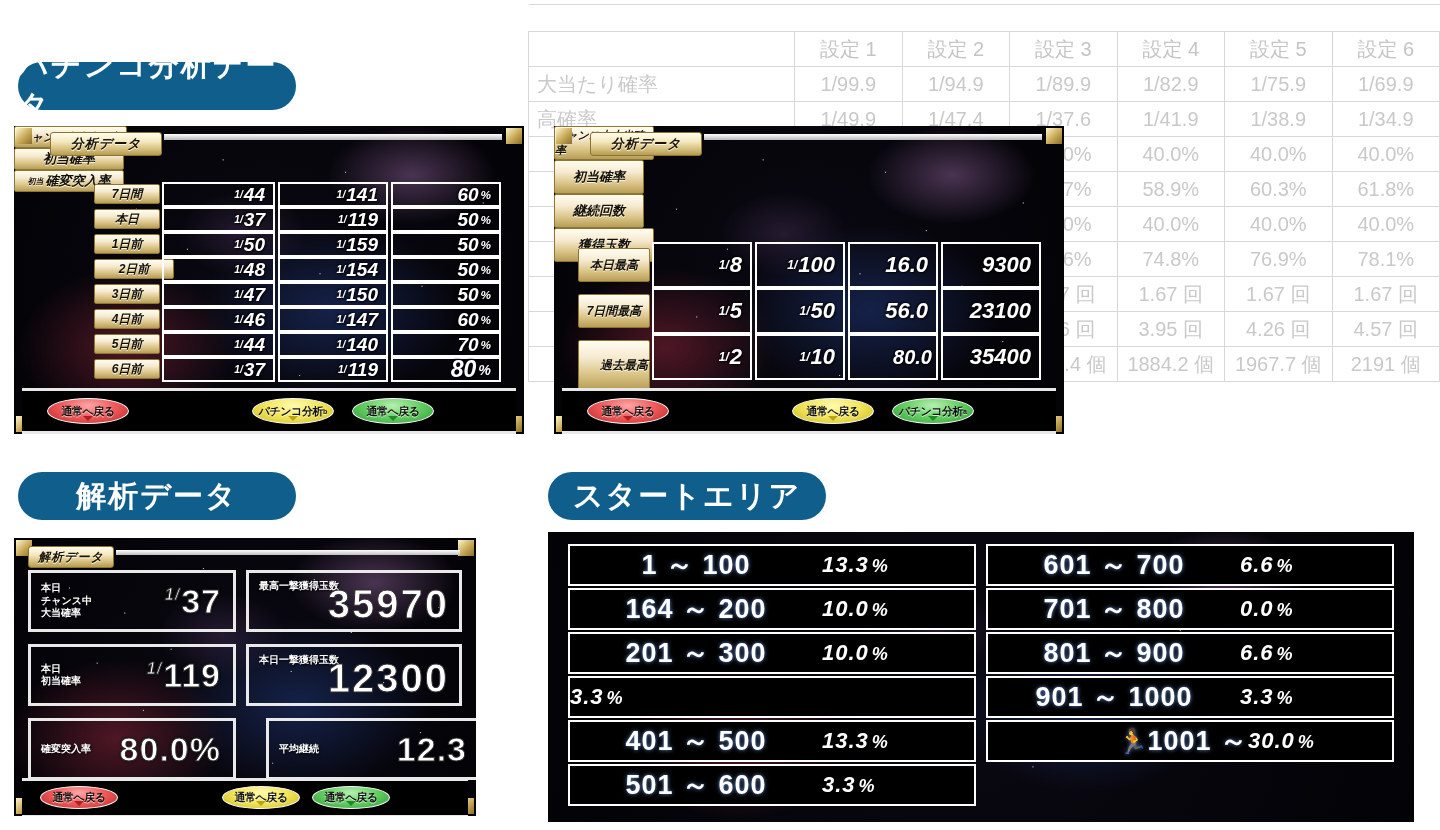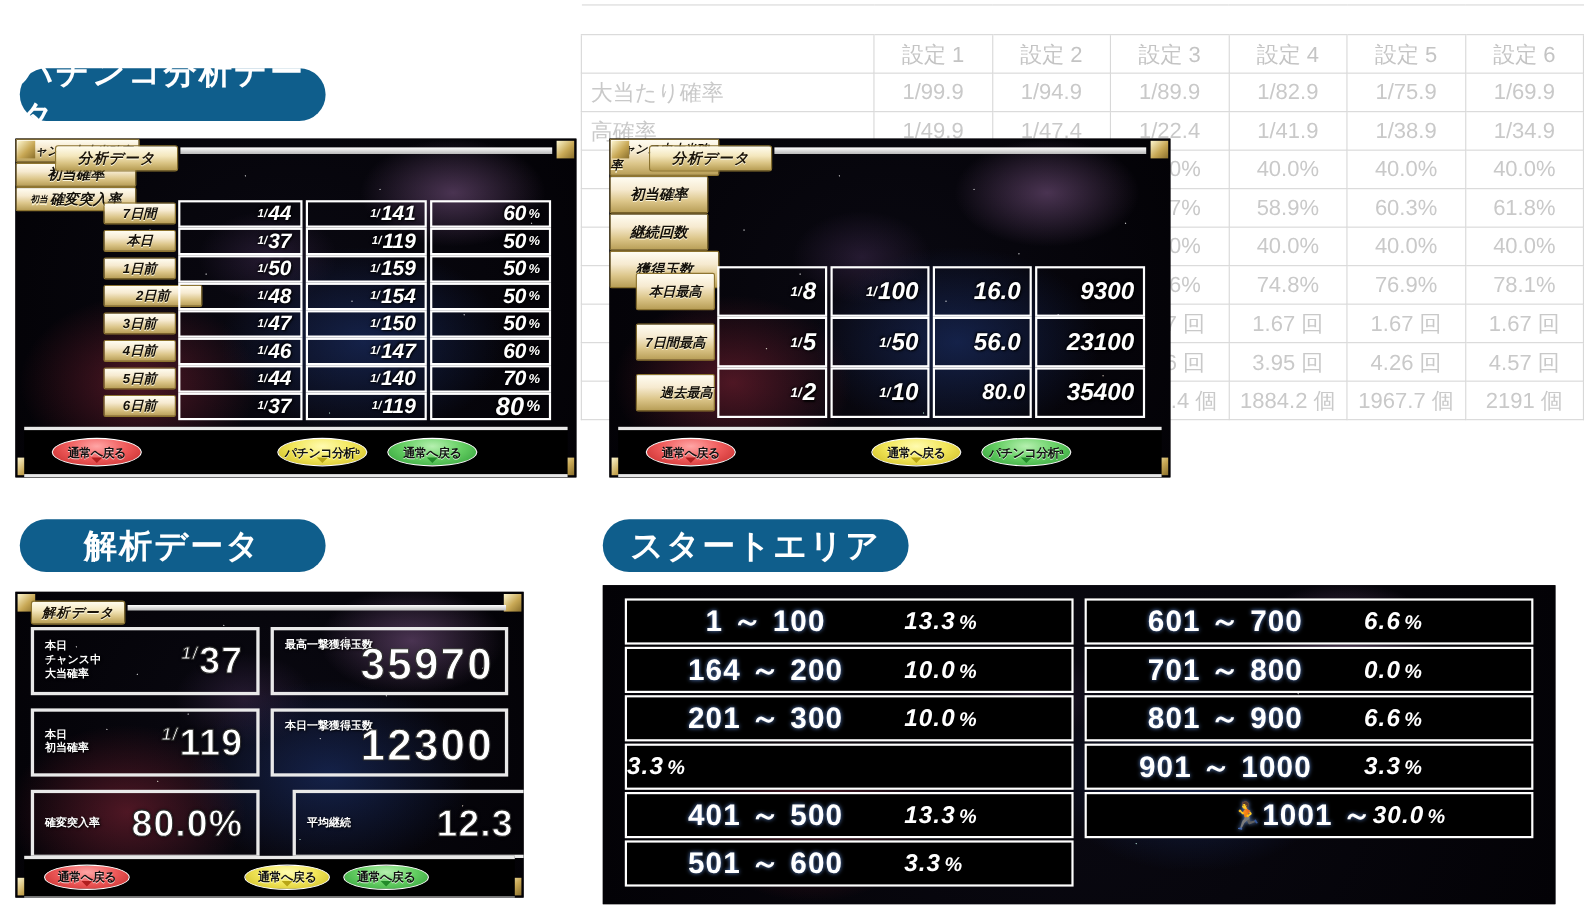--- a/index.html
+++ b/index.html
@@ -270,21 +270,21 @@
           <td class="val">1/94.9</td>
           <td class="val">1/89.9</td>
           <td class="val">1/82.9</td>
           <td class="val">1/75.9</td>
           <td class="val">1/69.9</td>
         </tr>
         <tr>
           <td class="lbl">高確率</td>
           <td class="val">1/49.9</td>
           <td class="val">1/47.4</td>
-          <td class="val">1/22.4</td>
+          <td class="val">1/37.6</td>
           <td class="val">1/41.9</td>
           <td class="val">1/38.9</td>
           <td class="val">1/34.9</td>
         </tr>
         <tr>
           <td class="lbl"></td>
           <td class="val">40.0%</td>
           <td class="val">40.0%</td>
           <td class="val">40.0%</td>
           <td class="val">40.0%</td>
@@ -379,21 +379,21 @@
         <div class="data-cell" style="position: absolute; left: 264px; top: 56px; width: 110px; height: 25px; font-size: 19px; padding-right: 8px;"><span class="frac">1/</span>141</div>
         <div class="data-cell" style="position: absolute; left: 377px; top: 56px; width: 110px; height: 25px; font-size: 19px; padding-right: 8px;">60<span class="pct">%</span></div>
         <div class="gold-cell" style="position: absolute; left: 80px; top: 83px; width: 66px; height: 20px; font-size: 12px;">本日</div>
         <div class="data-cell" style="position: absolute; left: 148px; top: 81px; width: 113px; height: 25px; font-size: 19px; padding-right: 8px;"><span class="frac">1/</span>37</div>
         <div class="data-cell" style="position: absolute; left: 264px; top: 81px; width: 110px; height: 25px; font-size: 19px; padding-right: 8px;"><span class="frac">1/</span>119</div>
         <div class="data-cell" style="position: absolute; left: 377px; top: 81px; width: 110px; height: 25px; font-size: 19px; padding-right: 8px;">50<span class="pct">%</span></div>
         <div class="gold-cell" style="position: absolute; left: 80px; top: 108px; width: 66px; height: 20px; font-size: 12px;">1日前</div>
         <div class="data-cell" style="position: absolute; left: 148px; top: 106px; width: 113px; height: 25px; font-size: 19px; padding-right: 8px;"><span class="frac">1/</span>50</div>
         <div class="data-cell" style="position: absolute; left: 264px; top: 106px; width: 110px; height: 25px; font-size: 19px; padding-right: 8px;"><span class="frac">1/</span>159</div>
         <div class="data-cell" style="position: absolute; left: 377px; top: 106px; width: 110px; height: 25px; font-size: 19px; padding-right: 8px;">50<span class="pct">%</span></div>
-        <div class="gold-cell" style="position: absolute; left: 80px; top: 133px; width: 90px; height: 20px; font-size: 12px;">2日前</div>
+        <div class="gold-cell" style="position: absolute; left: 80px; top: 133px; width: 80px; height: 20px; font-size: 12px;">2日前</div>
         <div class="data-cell" style="position: absolute; left: 148px; top: 131px; width: 113px; height: 25px; font-size: 19px; padding-right: 8px;"><span class="frac">1/</span>48</div>
         <div class="data-cell" style="position: absolute; left: 264px; top: 131px; width: 110px; height: 25px; font-size: 19px; padding-right: 8px;"><span class="frac">1/</span>154</div>
         <div class="data-cell" style="position: absolute; left: 377px; top: 131px; width: 110px; height: 25px; font-size: 19px; padding-right: 8px;">50<span class="pct">%</span></div>
         <div class="gold-cell" style="position: absolute; left: 80px; top: 158px; width: 66px; height: 20px; font-size: 12px;">3日前</div>
         <div class="data-cell" style="position: absolute; left: 148px; top: 156px; width: 113px; height: 25px; font-size: 19px; padding-right: 8px;"><span class="frac">1/</span>47</div>
         <div class="data-cell" style="position: absolute; left: 264px; top: 156px; width: 110px; height: 25px; font-size: 19px; padding-right: 8px;"><span class="frac">1/</span>150</div>
         <div class="data-cell" style="position: absolute; left: 377px; top: 156px; width: 110px; height: 25px; font-size: 19px; padding-right: 8px;">50<span class="pct">%</span></div>
         <div class="gold-cell" style="position: absolute; left: 80px; top: 183px; width: 66px; height: 20px; font-size: 12px;">4日前</div>
         <div class="data-cell" style="position: absolute; left: 148px; top: 181px; width: 113px; height: 25px; font-size: 19px; padding-right: 8px;"><span class="frac">1/</span>46</div>
         <div class="data-cell" style="position: absolute; left: 264px; top: 181px; width: 110px; height: 25px; font-size: 19px; padding-right: 8px;"><span class="frac">1/</span>147</div>
@@ -443,21 +443,21 @@
         <div class="gold-cell" style="position: absolute; left: 24px; top: 122px; width: 72px; height: 34px; font-size: 12px;">本日最高</div>
         <div class="data-cell" style="position: absolute; left: 98px; top: 116px; width: 100px; height: 46px; font-size: 22px; padding-right: 8px;"><span class="frac">1/</span>8</div>
         <div class="data-cell" style="position: absolute; left: 201px; top: 116px; width: 90px; height: 46px; font-size: 22px; padding-right: 8px;"><span class="frac">1/</span>100</div>
         <div class="data-cell" style="position: absolute; left: 294px; top: 116px; width: 90px; height: 46px; font-size: 22px; padding-right: 8px;">16.0</div>
         <div class="data-cell" style="position: absolute; left: 387px; top: 116px; width: 100px; height: 46px; font-size: 22px; padding-right: 8px;">9300</div>
         <div class="gold-cell" style="position: absolute; left: 24px; top: 168px; width: 72px; height: 34px; font-size: 12px;">7日間最高</div>
         <div class="data-cell" style="position: absolute; left: 98px; top: 162px; width: 100px; height: 46px; font-size: 22px; padding-right: 8px;"><span class="frac">1/</span>5</div>
         <div class="data-cell" style="position: absolute; left: 201px; top: 162px; width: 90px; height: 46px; font-size: 22px; padding-right: 8px;"><span class="frac">1/</span>50</div>
         <div class="data-cell" style="position: absolute; left: 294px; top: 162px; width: 90px; height: 46px; font-size: 22px; padding-right: 8px;">56.0</div>
         <div class="data-cell" style="position: absolute; left: 387px; top: 162px; width: 100px; height: 46px; font-size: 22px; padding-right: 8px;">23100</div>
-        <div class="gold-cell" style="position: absolute; left: 24px; top: 214px; width: 72px; height: 34px; font-size: 12px; padding-left: 20px;">過去最高</div>
+        <div class="gold-cell" style="position: absolute; left: 24px; top: 214px; width: 72px; height: 50px; font-size: 12px; padding-left: 20px;">過去最高</div>
         <div class="data-cell" style="position: absolute; left: 98px; top: 208px; width: 100px; height: 46px; font-size: 22px; padding-right: 8px;"><span class="frac">1/</span>2</div>
         <div class="data-cell" style="position: absolute; left: 201px; top: 208px; width: 90px; height: 46px; font-size: 22px; padding-right: 8px;"><span class="frac">1/</span>10</div>
         <div class="data-cell" style="position: absolute; left: 294px; top: 208px; width: 90px; height: 46px; font-size: 20px; padding-right: 4px;">80.0</div>
         <div class="data-cell" style="position: absolute; left: 387px; top: 208px; width: 100px; height: 46px; font-size: 22px; padding-right: 8px;">35400</div>
       </div>
 
     <div class="btnbar" style="top:262px;height:40px;">
       <div class="gbtn red" style="left:25px;top:7px;width:82px;height:26px;">
         <span class="cap">通常へ戻る</span>
       </div>

